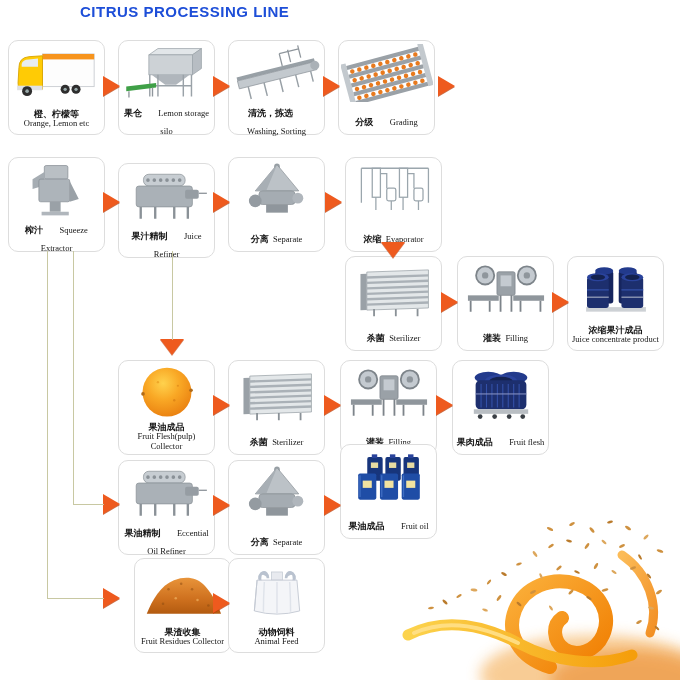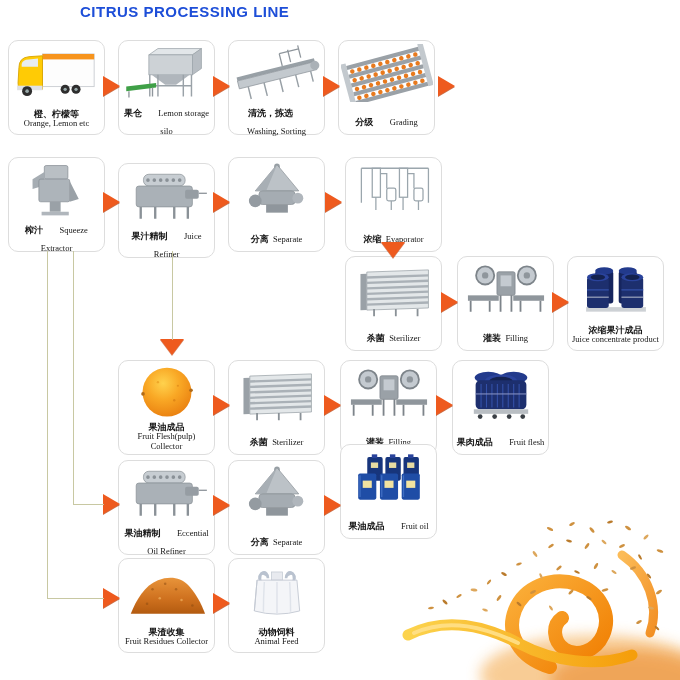--- a/index.html
+++ b/index.html
@@ -374,21 +374,21 @@
     <div class="lbl inline">
       <span class="zh">果油成品</span>
       <span class="en">Fruit oil</span>
     </div>
   </div>
 
   <div class="ar" style="left:103px;top:494px"></div>
   <div class="ar" style="left:213px;top:495px"></div>
   <div class="ar" style="left:324px;top:495px"></div>
 
-  <div class="node" style="left:118px;top:558px">
+  <div class="node" style="left:134px;top:558px">
     <svg class="icn" width="92" height="58" viewBox="0 0 100 64">
       <defs>
         <linearGradient id="rg1" x1="0" y1="0" x2="0" y2="1">
           <stop offset="0%" stop-color="#E8943A"></stop>
             <stop offset="60%" stop-color="#CE701E"></stop>
             <stop offset="100%" stop-color="#B35B10"></stop>
         </linearGradient>
       </defs>
       <path d="M10,57 C16,42 25,26 40,20 C53,15 65,17 73,25 C81,33 88,46 92,57 Z" fill="url(#rg1)"></path>
       <circle cx="34" cy="30" r="1.4" fill="#8a4a10" opacity=".5"></circle>

